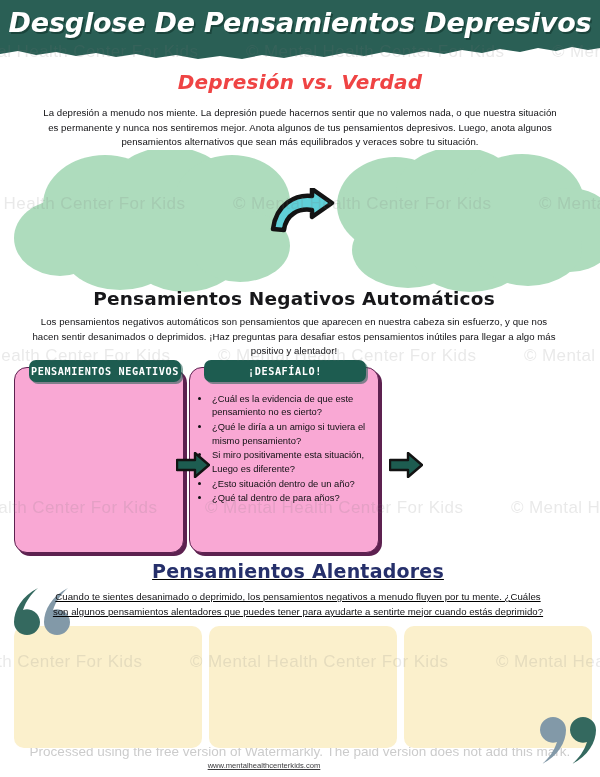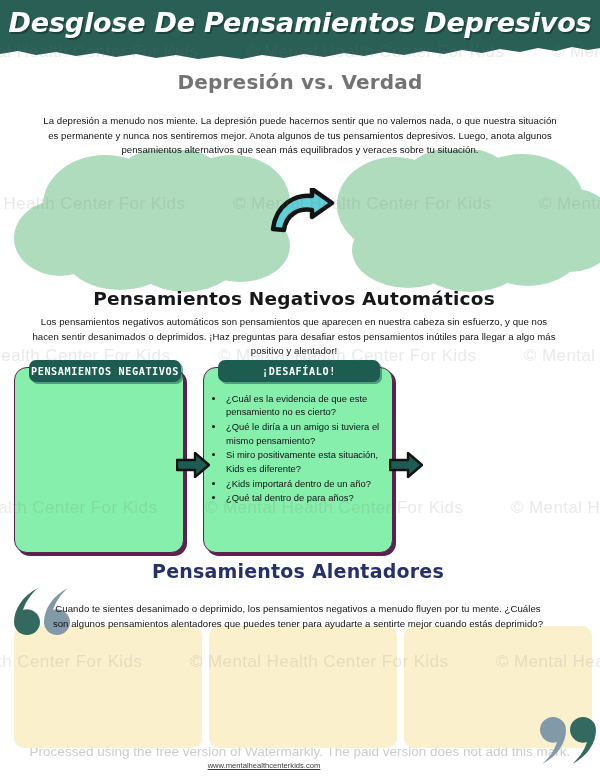--- a/index.html
+++ b/index.html
@@ -58,22 +58,23 @@
     text-shadow: 1.6px 1.6px 0 rgba(20,55,48,0.65);
     z-index: 3;
   }
 
   
   .h-green {
     text-align: center;
     font-family: "DejaVu Sans", sans-serif;
     font-weight: bold;
     font-size: 20px;
-    color: #737373;
+    color: #ef4444;
     letter-spacing: 0.2px;
+    font-style: italic;
   }
   .h-black {
     text-align: center;
     font-family: "DejaVu Sans", sans-serif;
     font-weight: bold;
     font-size: 18.5px;
     color: #17171a;
     letter-spacing: 0.2px;
   }
   .h-navy {
@@ -88,43 +89,43 @@
     text-align: center;
     font-family: "Liberation Sans", sans-serif;
     font-size: 9.6px;
     line-height: 1.52;
     color: #111114;
     letter-spacing: 0.05px;
   }
 
   
   .intro-block { position: absolute; top: 70px; left: 0; width: 600px; z-index: 4; }
-  .intro-block .body-text { margin: 20px auto 0; width: 516px; }
+  .intro-block .body-text { margin: 12px auto 0; width: 516px; }
 
   .clouds { position: absolute; top: 150px; left: 0; width: 600px; height: 145px; z-index: 1; }
   .clouds svg { display: block; }
 
   .arrow-curve { position: absolute; top: 188px; left: 268px; z-index: 4; }
 
   .nat-block { position: absolute; top: 288px; left: 0; width: 588px; z-index: 4; }
   .nat-block .body-text { margin: 6px auto 0; width: 524px; }
 
   
   .cols { position: absolute; top: 367px; left: 0; width: 600px; height: 190px; z-index: 4; }
   .col {
     position: absolute;
     top: 0;
     height: 186px;
     border: 1.6px solid #5d2150;
     border-radius: 13px;
-    background: #86efac;
+    background: #f9a8d4;
     box-shadow: 3px 3px 0 0 #5d2150;
   }
   .col-1 { left: 14px;  width: 170px; }
-  .col-2 { left: 203px; width: 190px; padding-left: 8px; }
+  .col-2 { left: 189px; width: 190px; padding-left: 8px; }
   .col-3 { left: 416px; width: 170px; }
 
   .pill {
     position: absolute;
     top: -8px;
     height: 22px;
     background: #1d5c50;
     border-radius: 7px;
     color: #ffffff;
     font-family: "DejaVu Sans Mono", monospace;
@@ -149,22 +150,22 @@
     color: #101013;
   }
   .bullets li { margin-bottom: 1.5px; padding-left: 1px; }
   .bullets ul { padding-left: 11px; list-style: disc; }
 
   .arrow-flat { position: absolute; z-index: 6; }
   .arrow-a { left: 176px; top: 452px; }
   .arrow-b { left: 389px; top: 452px; }
 
   
-  .enc-block { position: absolute; top: 560px; left: 0; width: 596px; z-index: 4; }
-  .enc-block .body-text { margin: 20px auto 0; width: 500px; }
+  .enc-block { position: absolute; top: 560px; left: 0; width: 596px; z-index: 4; text-decoration: underline; }
+  .enc-block .body-text { margin: 8px auto 0; width: 500px; }
 
   .quote-open  { position: absolute; left: 12px; top: 586px; z-index: 3; }
   .quote-close { position: absolute; left: 538px; top: 714px; z-index: 3; }
 
   .cream-row { position: absolute; top: 626px; left: 0; width: 600px; height: 122px; z-index: 2; }
   .cream {
     position: absolute; top: 0; height: 122px;
     background: #fbf0cc;
     border-radius: 10px;
   }
@@ -244,22 +245,22 @@
     <div class="col col-1">
       <div class="pill pill-1">PENSAMIENTOS NEGATIVOS</div>
     </div>
 
     <div class="col col-2">
       <div class="pill pill-2">¡DESAFÍALO!</div>
       <div class="bullets">
         <ul>
           <li>¿Cuál es la evidencia de que este pensamiento no es cierto?</li>
           <li>¿Qué le diría a un amigo si tuviera el mismo pensamiento?</li>
-          <li>Si miro positivamente esta situación, Kids es diferente?</li>
-          <li>¿Kids importará dentro de un año?</li>
+          <li>Si miro positivamente esta situación, Luego es diferente?</li>
+          <li>¿Esto situación dentro de un año?</li>
           <li>¿Qué tal dentro de para años?</li>
         </ul>
       </div>
     </div>
 
   </div>
 
   <div class="arrow-flat arrow-a">
     <svg width="34" height="26" viewBox="0 0 34 26" aria-hidden="true">
       <path d="M1,8 L19,8 L19,1 L33,13 L19,25 L19,18 L1,18 Z" fill="#1d5c50" stroke="#131313" stroke-width="2.4" stroke-linejoin="round"></path>

